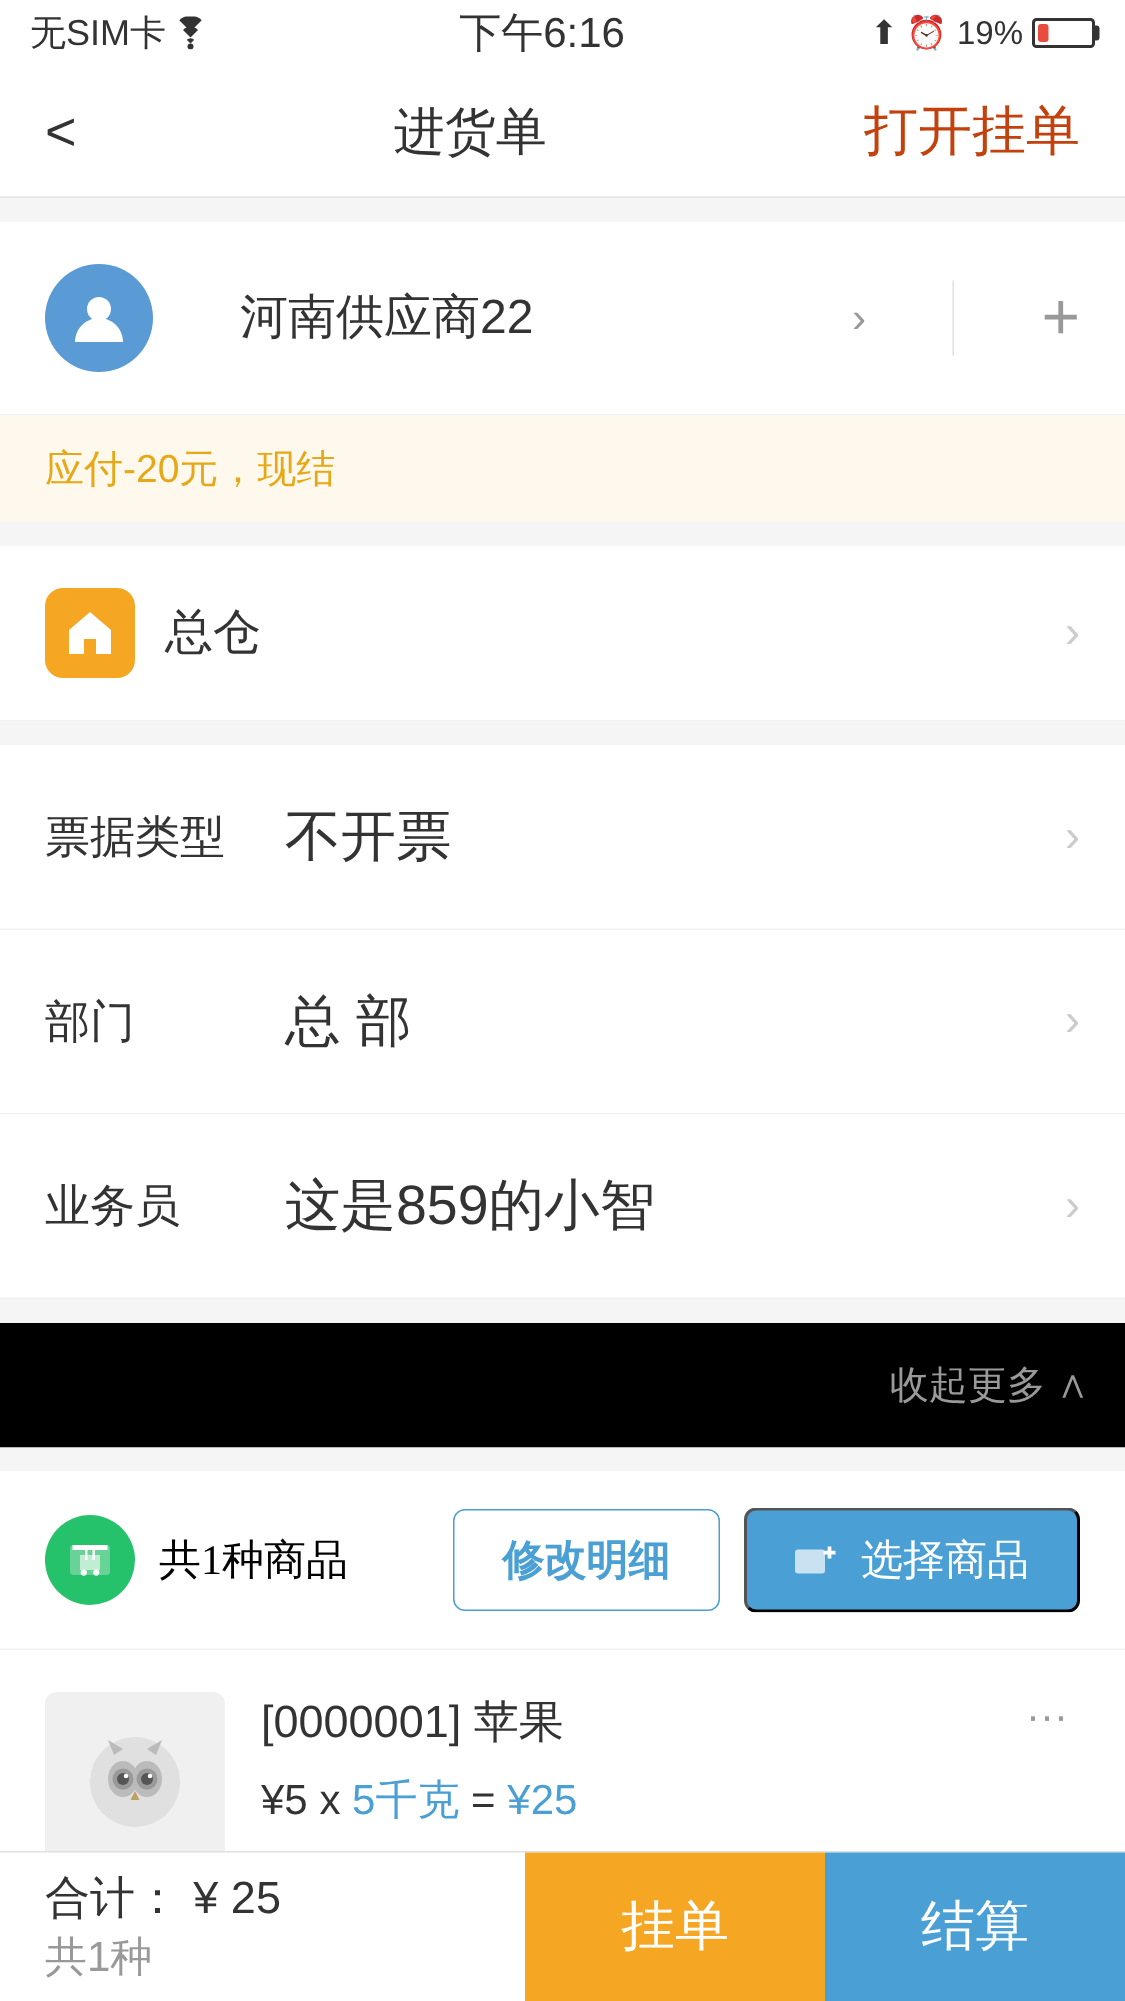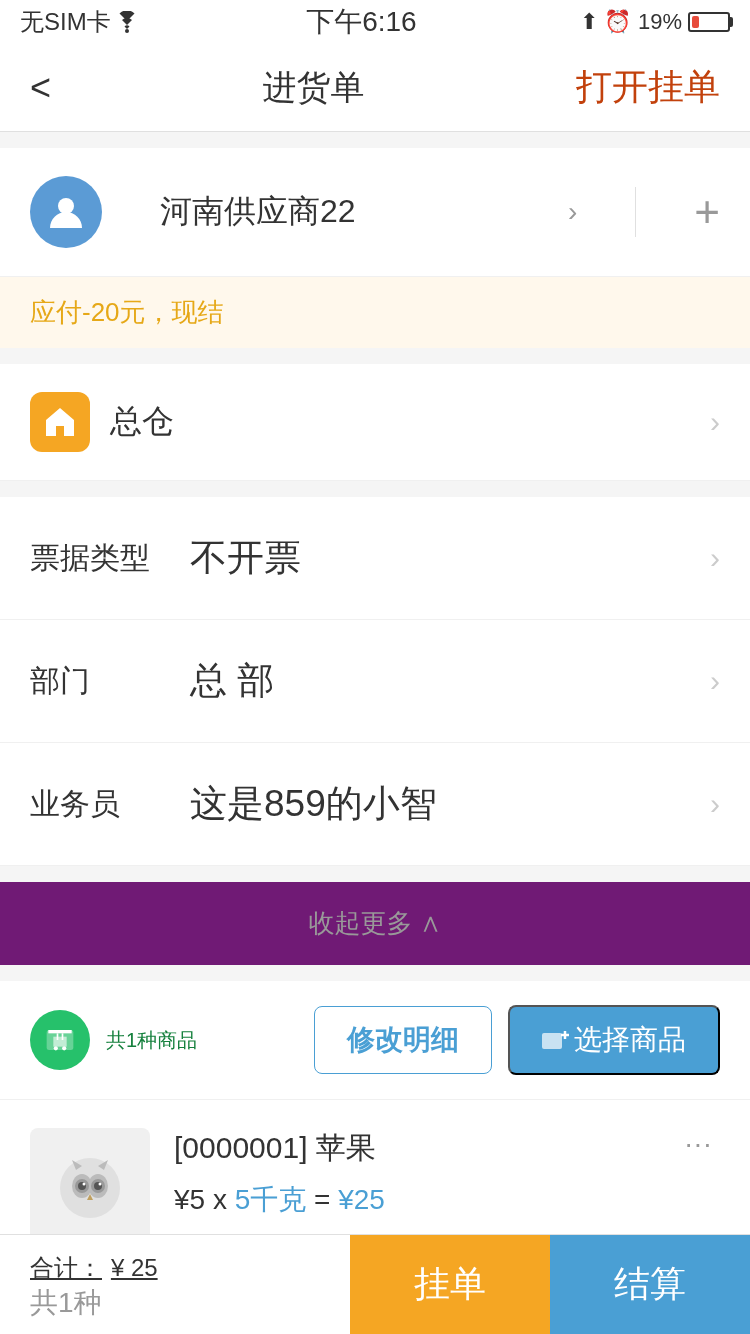--- a/index.html
+++ b/index.html
@@ -104,62 +104,62 @@
       border-bottom: 1px solid #f0f0f0;
       cursor: pointer;
     }
     .form-key { font-size: 30px; color: #333; width: 160px; flex-shrink: 0; }
     .form-value { flex: 1; font-size: 37px; color: #333; }
     .form-value.placeholder { color: #ccc; }
     .form-chevron { color: #ccc; font-size: 30px; }
 
     
     .collapse-bar {
-      background: #701a75;
-      text-align: center;
+      background: #000000;
+      text-align: right;
       padding: 24px;
       font-size: 26px;
       color: #999;
     }
 
     
     .product-header {
       display: flex;
       align-items: center;
       padding: 24px 30px;
       background: #fff;
       border-bottom: 1px solid #f0f0f0;
     }
     .product-icon {
       width: 60px; height: 60px; border-radius: 50%; background: #26c16b;
       display: flex; align-items: center; justify-content: center; margin-right: 16px;
       flex-shrink: 0;
     }
-    .product-count { flex: 1; font-size: 20px; color: #15803d; }
+    .product-count { flex: 1; font-size: 28px; color: #000000; font-family: Liberation Serif, serif; }
     .btn-outline {
       border: 1px solid #4a9fd4;
       color: #4a9fd4;
       background: #fff;
       padding: 14px 32px;
       border-radius: 8px;
       font-size: 28px;
       margin-right: 16px;
       cursor: pointer;
       font-weight: bold;
     }
     .btn-blue {
       background: #4a9fd4;
       color: #fff;
       padding: 14px 32px;
       border-radius: 8px;
       font-size: 28px;
       cursor: pointer;
       display: flex;
       align-items: center;
-      gap: 4px;
+      gap: 16px;
     }
 
     
     .product-item {
       display: flex;
       align-items: flex-start;
       padding: 28px 30px;
       background: #fff;
     }
     .product-thumb {
@@ -182,21 +182,21 @@
       display: flex;
       align-items: center;
       background: #fff;
       border-top: 1px solid #e0e0e0;
     }
     .total-section {
       flex: 1;
       padding: 0 30px;
     }
     .total-amount { font-size: 32px; color: #333; font-weight: 500; }
-    .total-amount span { font-size: 24px; font-weight: normal; text-decoration: underline; }
+    .total-amount span { font-size: 30px; font-weight: normal; }
     .total-count { font-size: 28px; color: #999; }
     .btn-hang {
       width: 200px;
       height: 100px;
       background: #f5a623;
       color: #fff;
       font-size: 36px;
       display: flex;
       align-items: center;
       justify-content: center;

